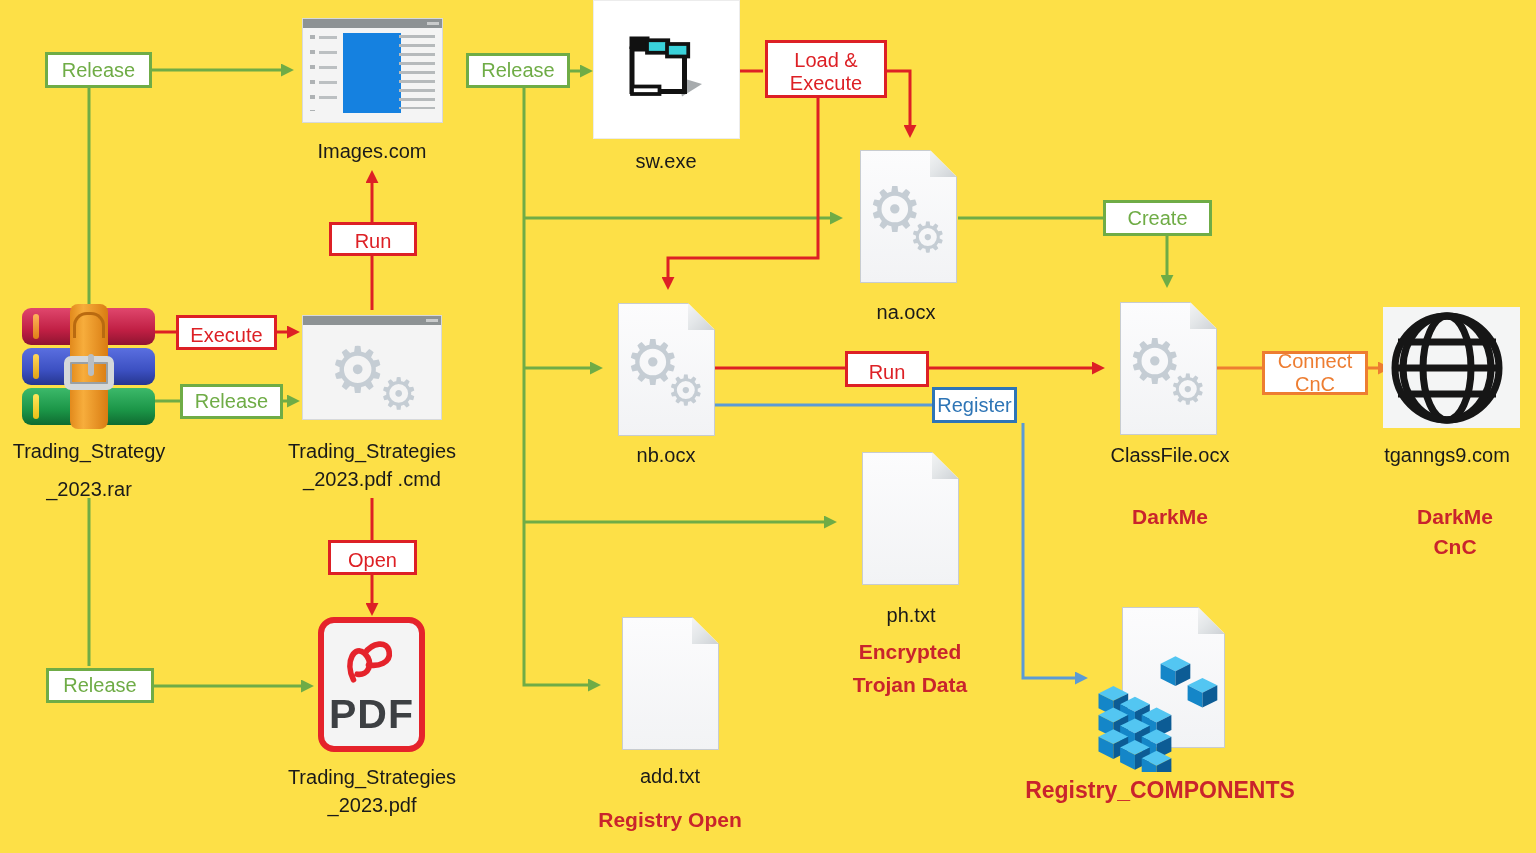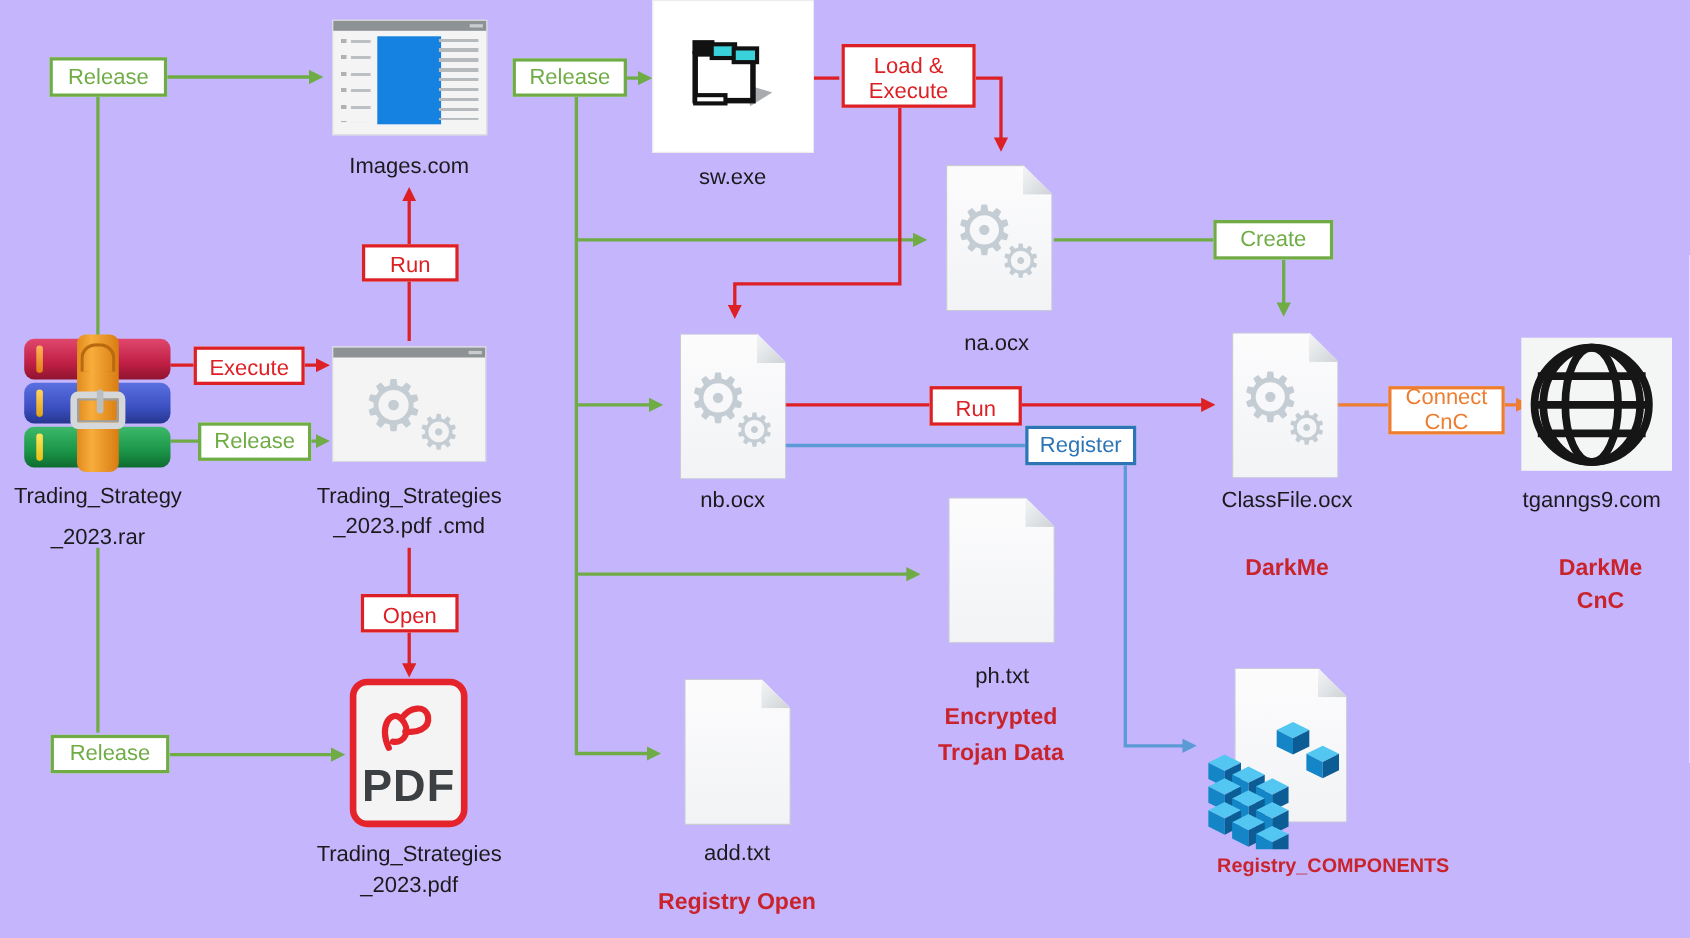--- a/index.html
+++ b/index.html
@@ -1,16 +1,16 @@
 <!DOCTYPE html>
 <html style="--green: #6FAC46; --red: #DD2025; --red_text: #C9242C; --blue: #2E75B6; --blue_light: #5B9BD5; --orange: #ED7D31; --text: #1A1A1A;"><head>
 <meta charset="utf-8">
 <style>
   html,body{margin:0;padding:0;background:#fff;}
-  #stage{position:relative;width:1536px;height:853px;background:#c4b5fd;overflow:hidden;
+  #stage{position:relative;width:1536px;height:853px;background:#fde047;overflow:hidden;
          font-family:"Liberation Sans",sans-serif;}
   
   #wires{position:absolute;left:0;top:0;z-index:1;}
   #wires path{fill:none;stroke-width:3px;}
   
   .abox{position:absolute;background:#fff;display:flex;flex-direction:column;align-items:center;
         justify-content:center;font-size:20px;line-height:1.15;z-index:3;box-sizing:border-box;
         white-space:nowrap;}
   .abox.g{border:3px solid var(--green);color:var(--green);}
   .abox.r{border:3px solid var(--red);color:var(--red);justify-content:flex-end;}
@@ -133,21 +133,21 @@
     </div>
   <div class="abox r" style="left:328px;top:540px;width:89px;height:35px;">
       <span>Open</span>
     </div>
   <div class="abox g" style="left:46px;top:668px;width:108px;height:35px;">
       <span>Release</span>
     </div>
   <div class="abox r" style="left:845px;top:351px;width:84px;height:36px;">
       <span>Run</span>
     </div>
-  <div class="abox bl" style="left:932px;top:387px;width:101px;height:36px;align-items:center;">
+  <div class="abox bl" style="left:932px;top:387px;width:85px;height:36px;align-items:center;">
       <span>Register</span>
     </div>
   <div class="abox g" style="left:1103px;top:200px;width:109px;height:36px;">
       <span>Create</span>
     </div>
   <div class="abox or" style="left:1262px;top:351px;width:106px;height:44px;">
     <span>Connect</span>
     <span>CnC</span>
   </div>
 
@@ -284,15 +284,15 @@
       <use href="#cube" x="10" y="56"></use>
         <use href="#cube" x="26" y="64"></use>
         <use href="#cube" x="42" y="72"></use>
       <use href="#cube" x="10" y="72"></use>
         <use href="#cube" x="26" y="80"></use>
         <use href="#cube" x="42" y="88"></use>
       <use href="#cube" x="56" y="18"></use>
         <use href="#cube" x="76" y="34"></use>
     </g>
   </svg>
-  <div class="note" style="left:1212px;top:777px;font-size:18px;">Registry_COMPONENTS</div>
+  <div class="note" style="left:1160px;top:777px;font-size:23px;">Registry_COMPONENTS</div>
 
 </div>
 
 </body></html>

